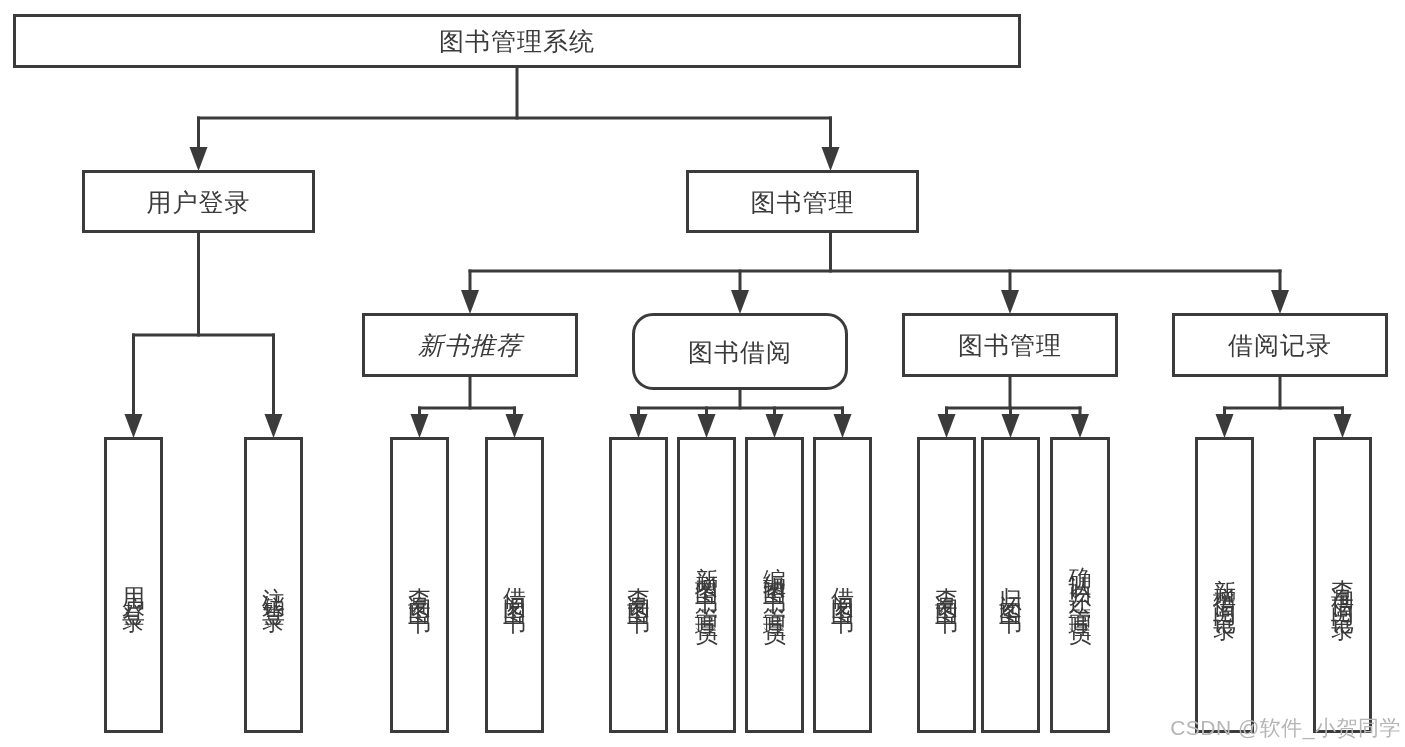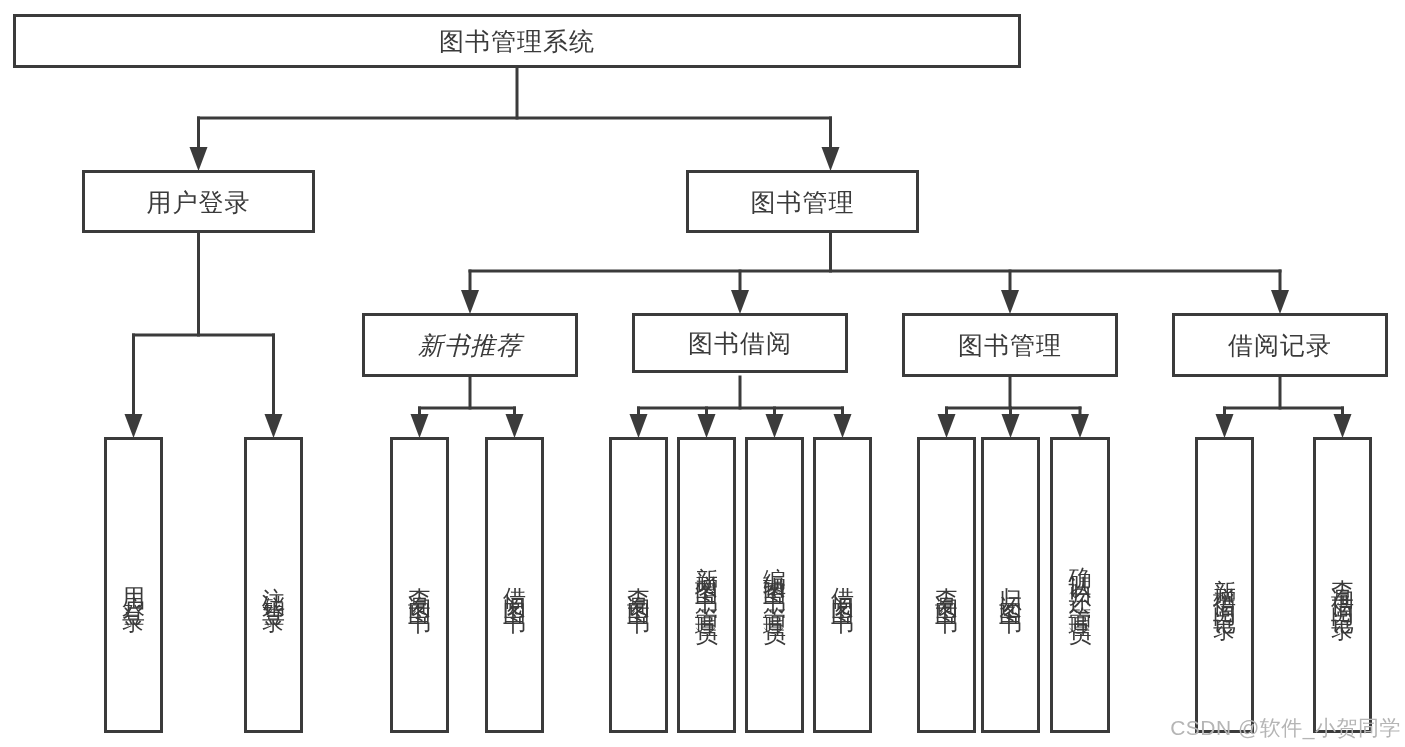--- a/index.html
+++ b/index.html
@@ -122,21 +122,21 @@
       </div>
       <div class="node horizontal" style="left: 82px; top: 170px; width: 233px; height: 63px; border-color: rgb(59, 59, 59); background: rgb(255, 255, 255);">
         <span class="node-label" style="color: rgb(58, 58, 58);">用户登录</span>
       </div>
       <div class="node horizontal" style="left: 686px; top: 170px; width: 233px; height: 63px; border-color: rgb(59, 59, 59); background: rgb(255, 255, 255);">
         <span class="node-label" style="color: rgb(58, 58, 58);">图书管理</span>
       </div>
       <div class="node horizontal" style="left: 362px; top: 313px; width: 216px; height: 64px; border-color: rgb(59, 59, 59); background: rgb(255, 255, 255); font-style: italic;">
         <span class="node-label" style="color: rgb(58, 58, 58);">新书推荐</span>
       </div>
-      <div class="node horizontal" style="left: 632px; top: 313px; width: 216px; height: 60px; border-color: rgb(59, 59, 59); background: rgb(255, 255, 255);">
+      <div class="node horizontal" style="left: 632px; top: 313px; width: 216px; height: 77px; border-color: rgb(59, 59, 59); background: rgb(255, 255, 255); border-radius: 21px;">
         <span class="node-label" style="color: rgb(58, 58, 58);">图书借阅</span>
       </div>
       <div class="node horizontal" style="left: 902px; top: 313px; width: 216px; height: 64px; border-color: rgb(59, 59, 59); background: rgb(255, 255, 255);">
         <span class="node-label" style="color: rgb(58, 58, 58);">图书管理</span>
       </div>
       <div class="node horizontal" style="left: 1172px; top: 313px; width: 216px; height: 64px; border-color: rgb(59, 59, 59); background: rgb(255, 255, 255);">
         <span class="node-label" style="color: rgb(58, 58, 58);">借阅记录</span>
       </div>
       <div class="node vertical" style="left: 104px; top: 437px; width: 59px; height: 296px; border-color: rgb(59, 59, 59); background: rgb(255, 255, 255);">
         <span class="node-label" style="color: rgb(58, 58, 58);">用户登录</span>

